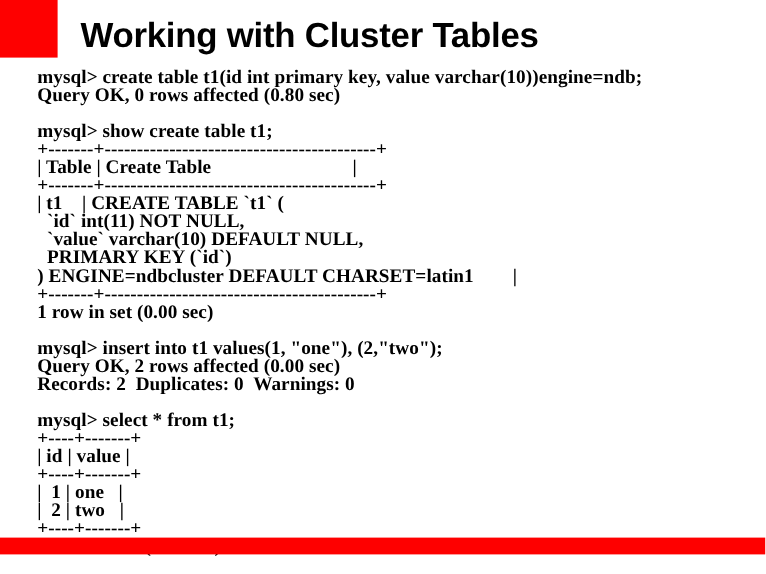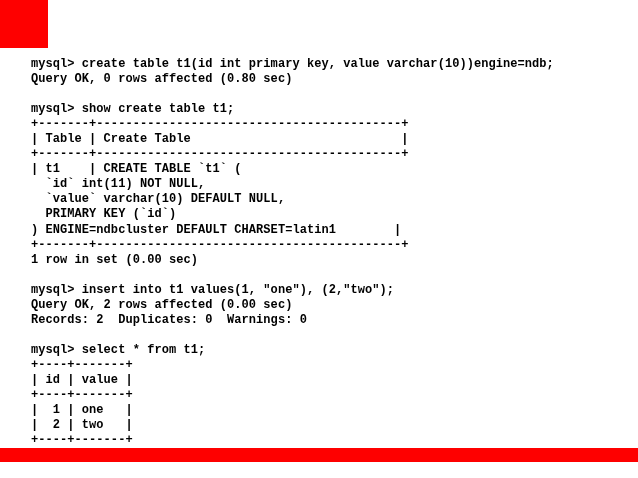--- a/index.html
+++ b/index.html
@@ -33,22 +33,22 @@
     color: #000000;
     letter-spacing: -0.2px;
     white-space: pre;
     line-height: 36px;
   }
   #console-body {
     position: absolute;
     left: 31px;
     top: 57px;
     width: 600px;
-    font-family: Liberation Mono, monospace;
-    font-size: 12px;
+    font-family: Liberation Serif, serif;
+    font-size: 16px;
     font-weight: bold;
     line-height: 15.05px;
     color: #000000;
     white-space: pre;
     letter-spacing: 0.06px;
   }
   #console-body .line {
     display: block;
     height: 15.05px;
   }
@@ -64,18 +64,19 @@
     background: #fe0000;
   }
 </style>
 </head>
 <body>
 
 <div id="slide">
 
   <div id="red-square"></div>
 
+  <div id="slide-title">Working with Cluster Tables</div>
 
   <div id="console-body"><span class="line">mysql&gt; create table t1(id int primary key, value varchar(10))engine=ndb;</span><span class="line">Query OK, 0 rows affected (0.80 sec)</span><span class="line blank">&nbsp;</span><span class="line">mysql&gt; show create table t1;</span><span class="line">+-------+------------------------------------------+</span><span class="line">| Table | Create Table                             |</span><span class="line">+-------+------------------------------------------+</span><span class="line">| t1    | CREATE TABLE `t1` (</span><span class="line">  `id` int(11) NOT NULL,</span><span class="line">  `value` varchar(10) DEFAULT NULL,</span><span class="line">  PRIMARY KEY (`id`)</span><span class="line">) ENGINE=ndbcluster DEFAULT CHARSET=latin1        |</span><span class="line">+-------+------------------------------------------+</span><span class="line">1 row in set (0.00 sec)</span><span class="line blank">&nbsp;</span><span class="line">mysql&gt; insert into t1 values(1, "one"), (2,"two");</span><span class="line">Query OK, 2 rows affected (0.00 sec)</span><span class="line">Records: 2  Duplicates: 0  Warnings: 0</span><span class="line blank">&nbsp;</span><span class="line">mysql&gt; select * from t1;</span><span class="line">+----+-------+</span><span class="line">| id | value |</span><span class="line">+----+-------+</span><span class="line">|  1 | one   |</span><span class="line">|  2 | two   |</span><span class="line">+----+-------+</span><span class="line">2 rows in set (0.00 sec)</span></div>
 
   <div id="red-bar"></div>
 
 </div>
 
 </body></html>

